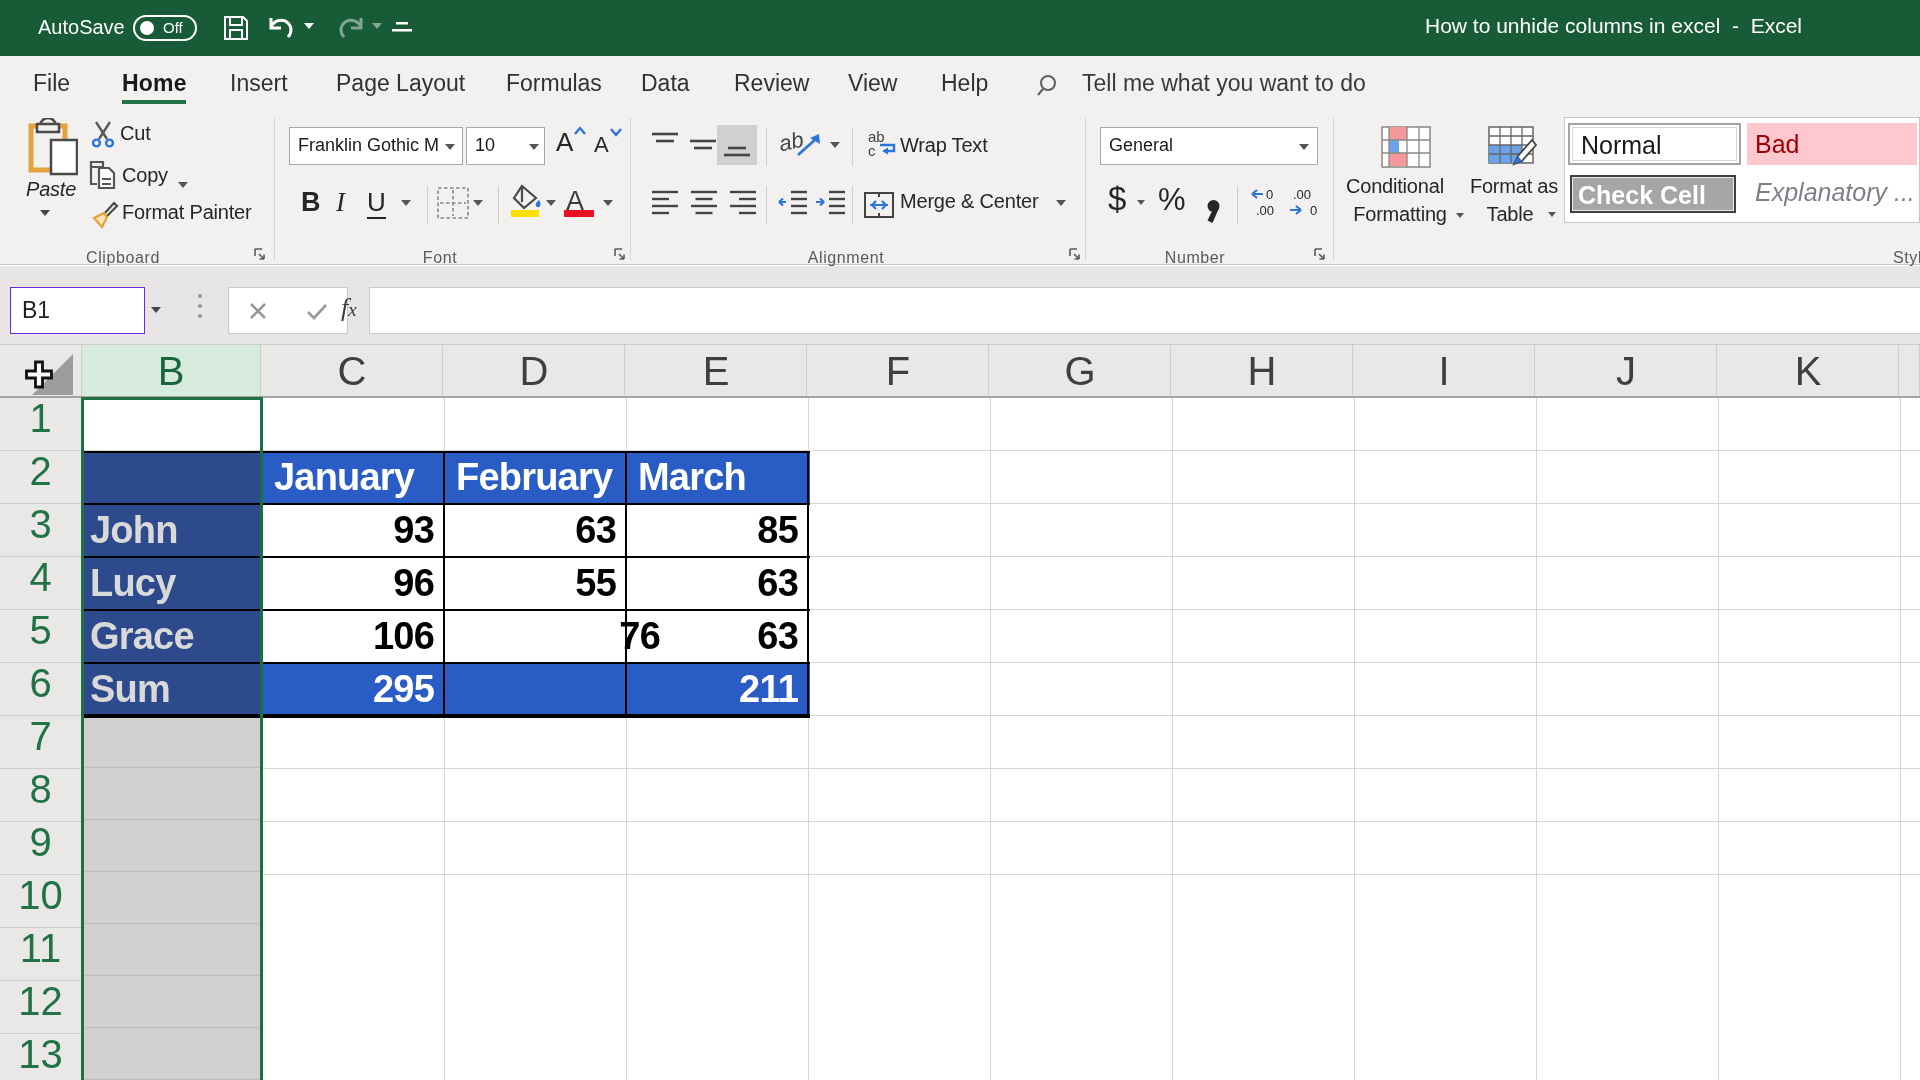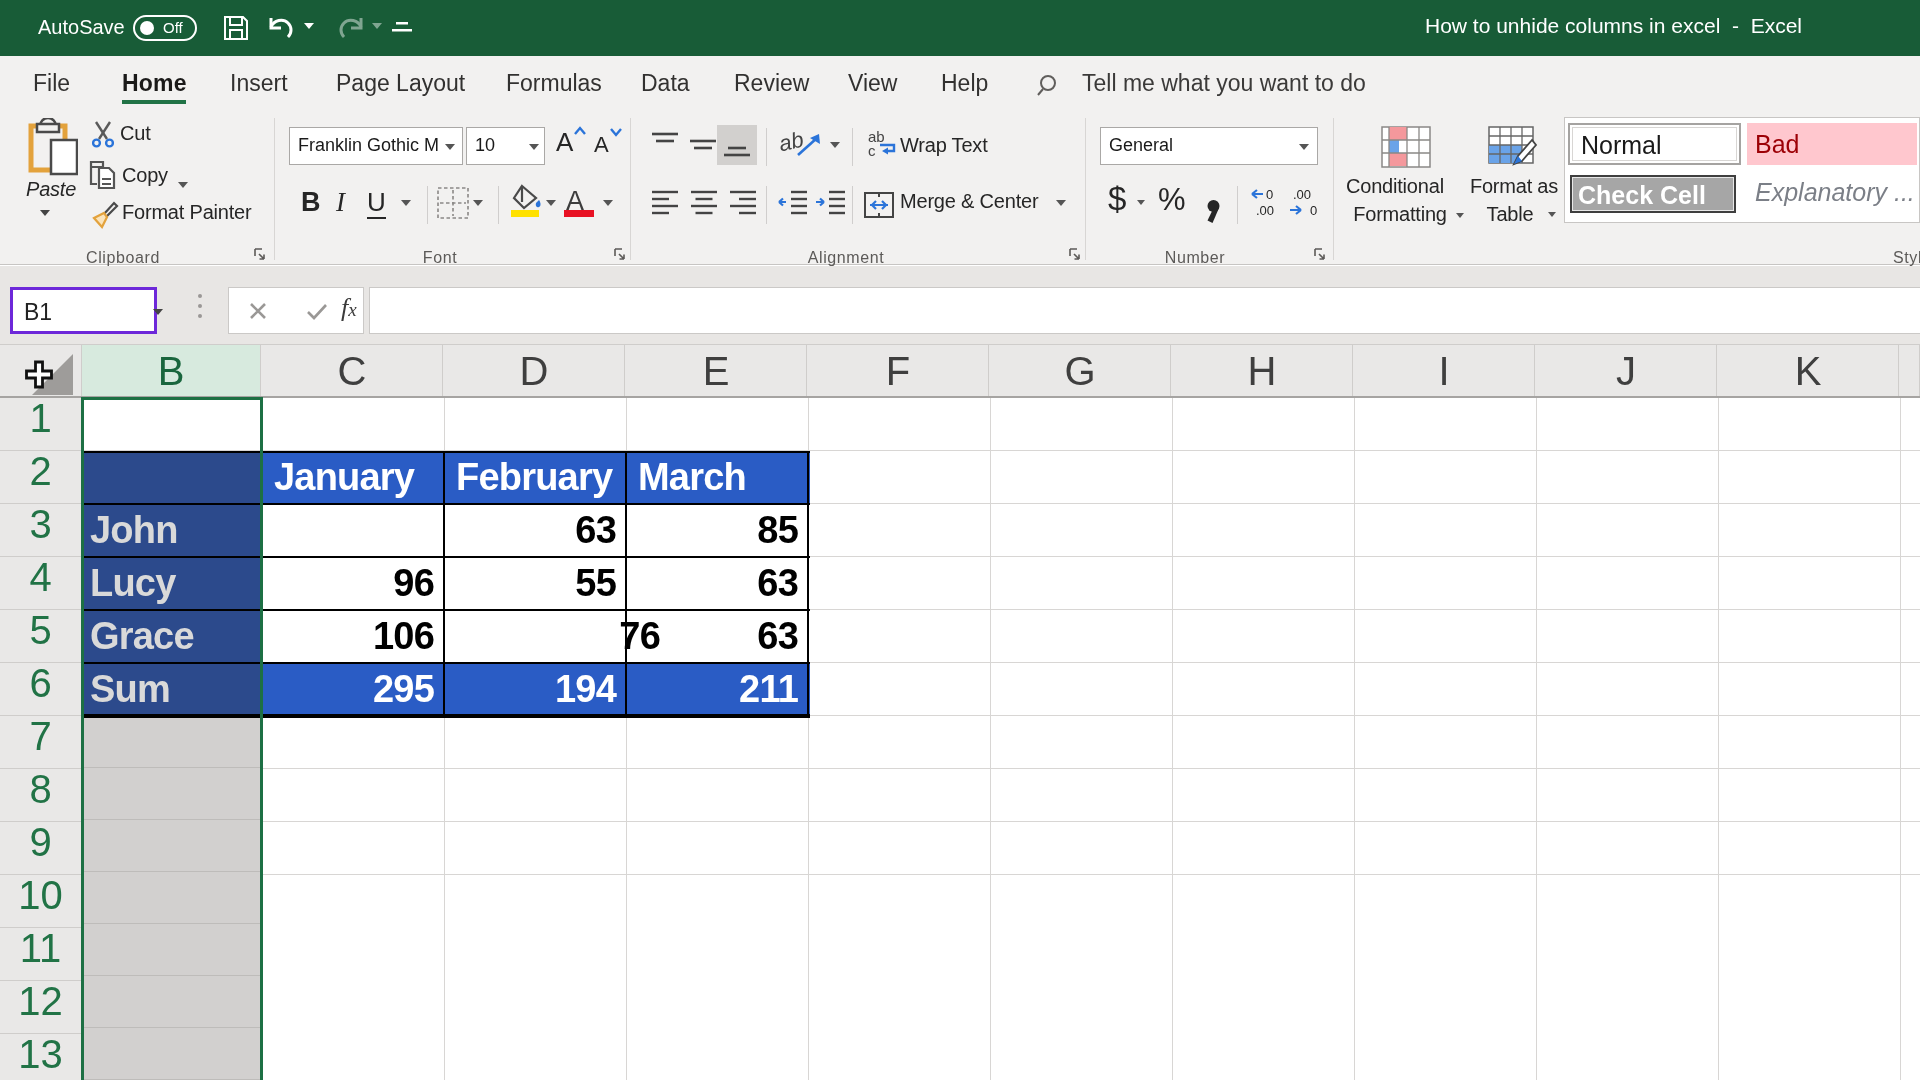--- a/index.html
+++ b/index.html
@@ -27,22 +27,22 @@
 .glabel { position:absolute; top:139px; font-size:16px; color:#5c5a58; text-align:center; letter-spacing:0.6px; }
 .rtext { position:absolute; font-size:20px; color:#262626; white-space:nowrap; letter-spacing:-0.2px; }
 .combo { position:absolute; background:#fff; border:1px solid #aaa8a6; }
 .combo .ctext { position:absolute; left:8px; top:7px; font-size:18px; color:#1a1a1a; white-space:nowrap; }
 .darr { position:absolute; width:0; height:0; border-left:5px solid transparent; border-right:5px solid transparent; border-top:6px solid #444; }
 .launch { position:absolute; width:13px; height:13px; }
 .isep { position:absolute; width:1px; height:38px; background:#d0cecd; }
 
 
 #fbar { position:absolute; left:0; top:266px; width:1920px; height:79px; background:#e8e6e4; border-bottom:1px solid #cfcdcb; }
-#namebox { position:absolute; left:10px; top:21px; width:147px; height:47px; background:#fff; border:3px solid #6d28d9; }
-#fxbox { position:absolute; left:228px; top:21px; width:136px; height:47px; background:#fff; border:1px solid #cbc9c7; }
+#namebox { position:absolute; left:10px; top:21px; width:135px; height:47px; background:#fff; border:1px solid #6d28d9; }
+#fxbox { position:absolute; left:228px; top:21px; width:120px; height:47px; background:#fff; border:1px solid #cbc9c7; }
 #finput { position:absolute; left:369px; top:21px; width:1551px; height:47px; background:#fff; border:1px solid #cbc9c7; border-right:none; }
 
 
 #sheet { position:absolute; left:0; top:345px; width:1920px; height:735px; background:#fff; }
 #colheads { position:absolute; left:0; top:0; width:1920px; height:53px; background:#e9e8e7; border-bottom:2px solid #a6a4a2; }
 .ch { position:absolute; top:0; height:51px; font-size:40px; color:#3f3f3f; text-align:center; line-height:53px; border-right:1px solid #cfcdcb; }
 #rowheads { position:absolute; left:0; top:53px; width:82px; height:682px; background:#e9e8e7; border-right:1px solid #a6a4a2; }
 .rh { position:absolute; left:0; width:81px; height:53px; font-size:40px; color:#217346; text-align:center; line-height:41px; border-bottom:1px solid #cfcdcb; }
 #grid { position:absolute; left:82px; top:53px; width:1838px; height:480px;
   background-image: repeating-linear-gradient(to bottom, transparent 0px, transparent 52px, #d8d6d4 52px, #d8d6d4 53px); }
@@ -382,30 +382,30 @@
         <div class="abs" style="left:0;top:0;width:180px;height:265px;background:#2c4a8c;"></div>
         <div class="abs" style="left:180px;top:0;width:548px;height:53px;background:#2a5cc5;"></div>
         <div class="abs" style="left:180px;top:212px;width:548px;height:53px;background:#2a5cc5;"></div>
         <div class="tcell thdr" style="left:192px;top:0;">January</div>
         <div class="tcell thdr" style="left:374px;top:0;">February</div>
         <div class="tcell thdr" style="left:556px;top:0;">March</div>
         <div class="tcell tlbl" style="left:8px;top:53px;">John</div>
         <div class="tcell tlbl" style="left:8px;top:106px;">Lucy</div>
         <div class="tcell tlbl" style="left:8px;top:159px;">Grace</div>
         <div class="tcell tlbl" style="left:8px;top:212px;">Sum</div>
+        <div class="tcell tnum" style="left:182px;top:53px;">93</div>
         <div class="tcell tnum" style="left:364px;top:53px;">63</div>
         <div class="tcell tnum" style="left:546px;top:53px;">85</div>
         <div class="tcell tnum" style="left:182px;top:106px;">96</div>
         <div class="tcell tnum" style="left:364px;top:106px;">55</div>
         <div class="tcell tnum" style="left:546px;top:106px;">63</div>
         <div class="tcell tnum" style="left:182px;top:159px;">106</div>
         <div class="tcell tnum" style="left:364px;top:159px;margin-left:44px;">76</div>
         <div class="tcell tnum" style="left:546px;top:159px;">63</div>
         <div class="tcell tnum tsum" style="left:182px;top:212px;">295</div>
-        <div class="tcell tnum tsum" style="left:364px;top:212px;">194</div>
         <div class="tcell tnum tsum" style="left:546px;top:212px;">211</div>
         <div class="hb" style="top:0;"></div>
         <div class="hb" style="top:52px;"></div>
         <div class="hb" style="top:105px;"></div>
         <div class="hb" style="top:158px;"></div>
         <div class="hb" style="top:211px;"></div>
         <div class="abs" style="left:0;top:263px;width:728px;height:4px;background:#000;"></div>
         <div class="vb" style="left:361px;"></div>
         <div class="vb" style="left:543px;"></div>
         <div class="vb" style="left:725px;"></div>

